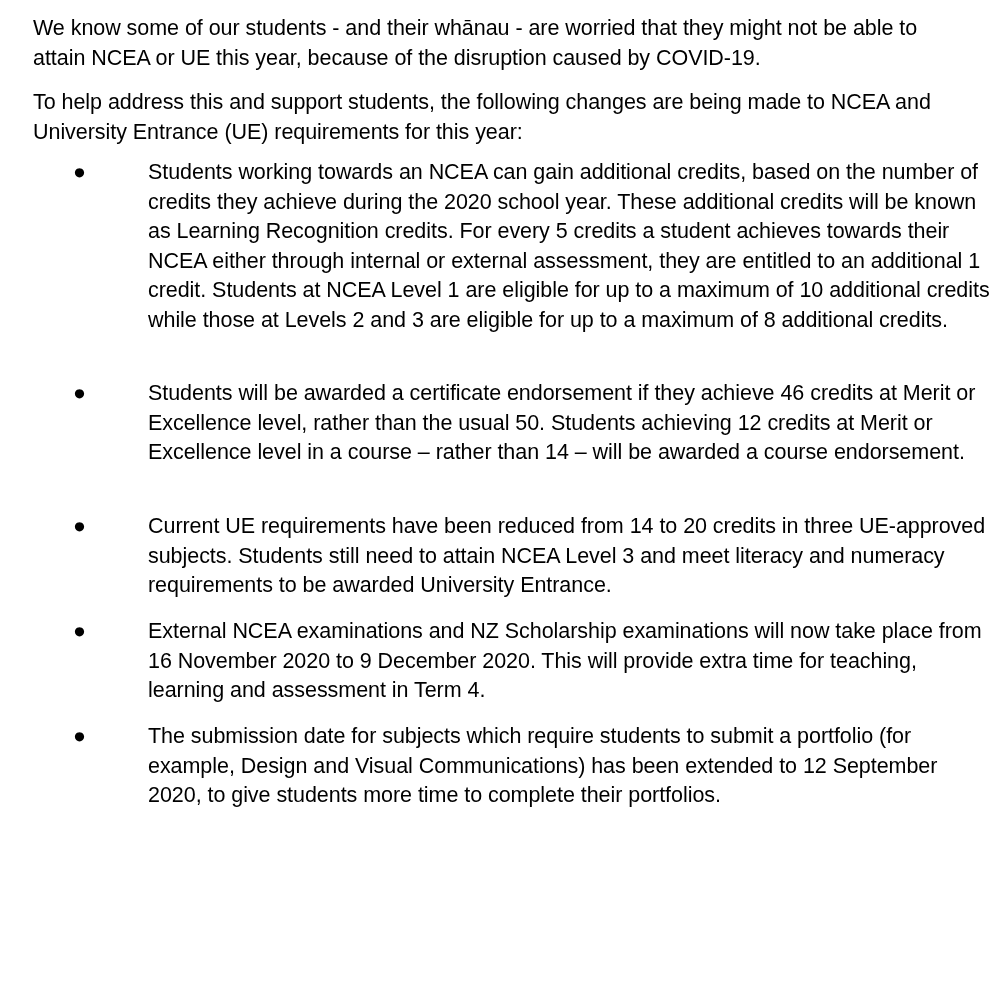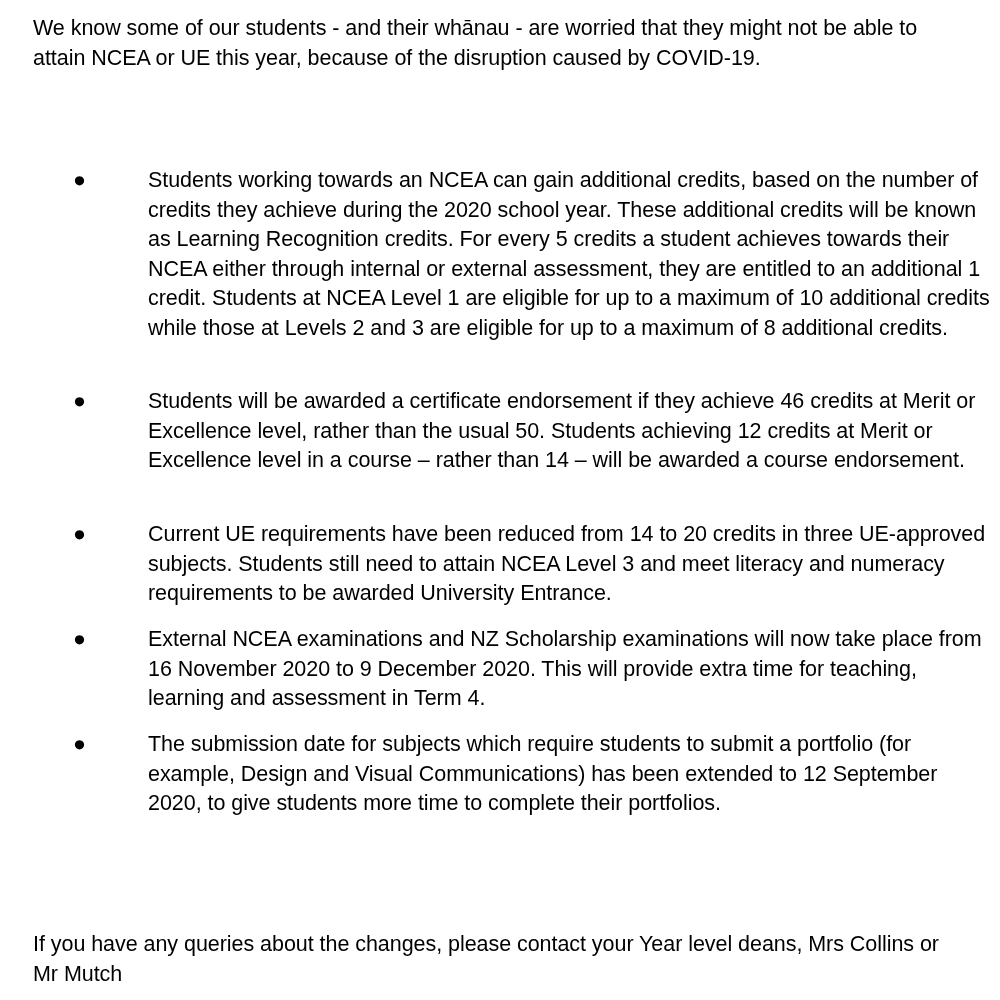--- a/index.html
+++ b/index.html
@@ -12,21 +12,21 @@
     height: 1000px;
     font-family: "Liberation Sans", sans-serif;
     color: #000000;
     overflow: hidden;
   }
   #doc {
     position: relative;
     width: 1000px;
     height: 1000px;
     background: #ffffff;
-    padding: 16px;
+    padding: 8px;
     box-sizing: border-box;
   }
   .para {
     position: absolute;
     left: 33px;
     width: 925px;
     font-size: 21.5px;
     line-height: 29.5px;
     letter-spacing: -0.05px;
     color: #000000;
@@ -62,20 +62,21 @@
   }
   b, .bold { font-weight: normal; }
 </style>
 </head>
 <body>
 
 <div id="doc">
 
   <div class="para" style="top:14px;">We know some of our students - and their whānau - are worried that they might not be able to attain NCEA or UE this year, because of the disruption caused by COVID-19.</div>
 
+  <div class="para" style="top:88px;">To help address this and support students, the following changes are being made to NCEA and University Entrance (UE) requirements for this year:</div>
 
   <div class="bullet-list">
 
     <div class="bullet-item" style="top:150px;">
       <span class="marker">●</span>
       <span class="btext">Students working towards an NCEA can gain additional credits, based on the number of credits they achieve during the 2020 school year. These additional credits will be known as Learning Recognition credits. For every 5 credits a student achieves towards their NCEA either through internal or external assessment, they are entitled to an additional 1 credit. Students at NCEA Level 1 are eligible for up to a maximum of 10 additional credits while those at Levels 2 and 3 are eligible for up to a maximum of 8 additional credits.</span>
     </div>
 
     <div class="bullet-item" style="top:371px;">
       <span class="marker">●</span>
@@ -93,15 +94,14 @@
     </div>
 
     <div class="bullet-item" style="top:714px;">
       <span class="marker">●</span>
       <span class="btext">The submission date for subjects which require students to submit a portfolio (for example, Design and Visual Communications) has been extended to 12 September 2020, to give students more time to complete their portfolios.</span>
     </div>
 
   </div>
 
 
-  <div class="para" style="top:930px;">If you have any queries about the changes, please contact your Year level deans, Mrs Collins or Mr Mutch</div>
 
 </div>
 
 </body></html>

